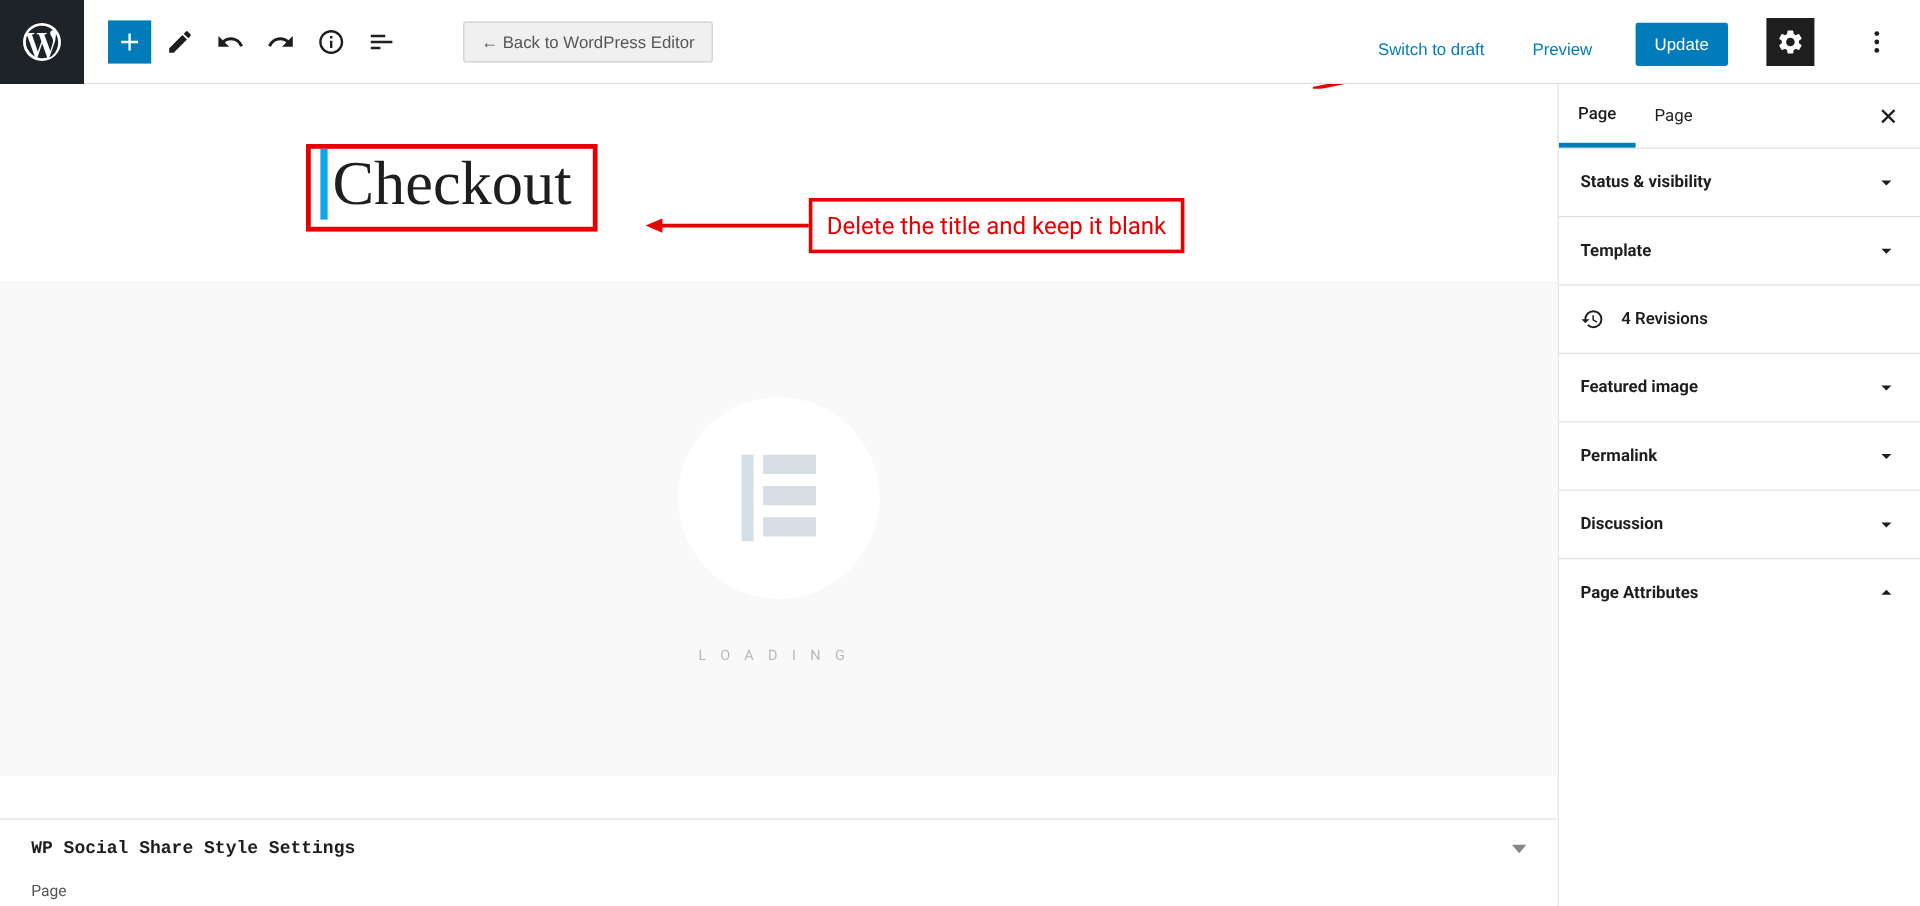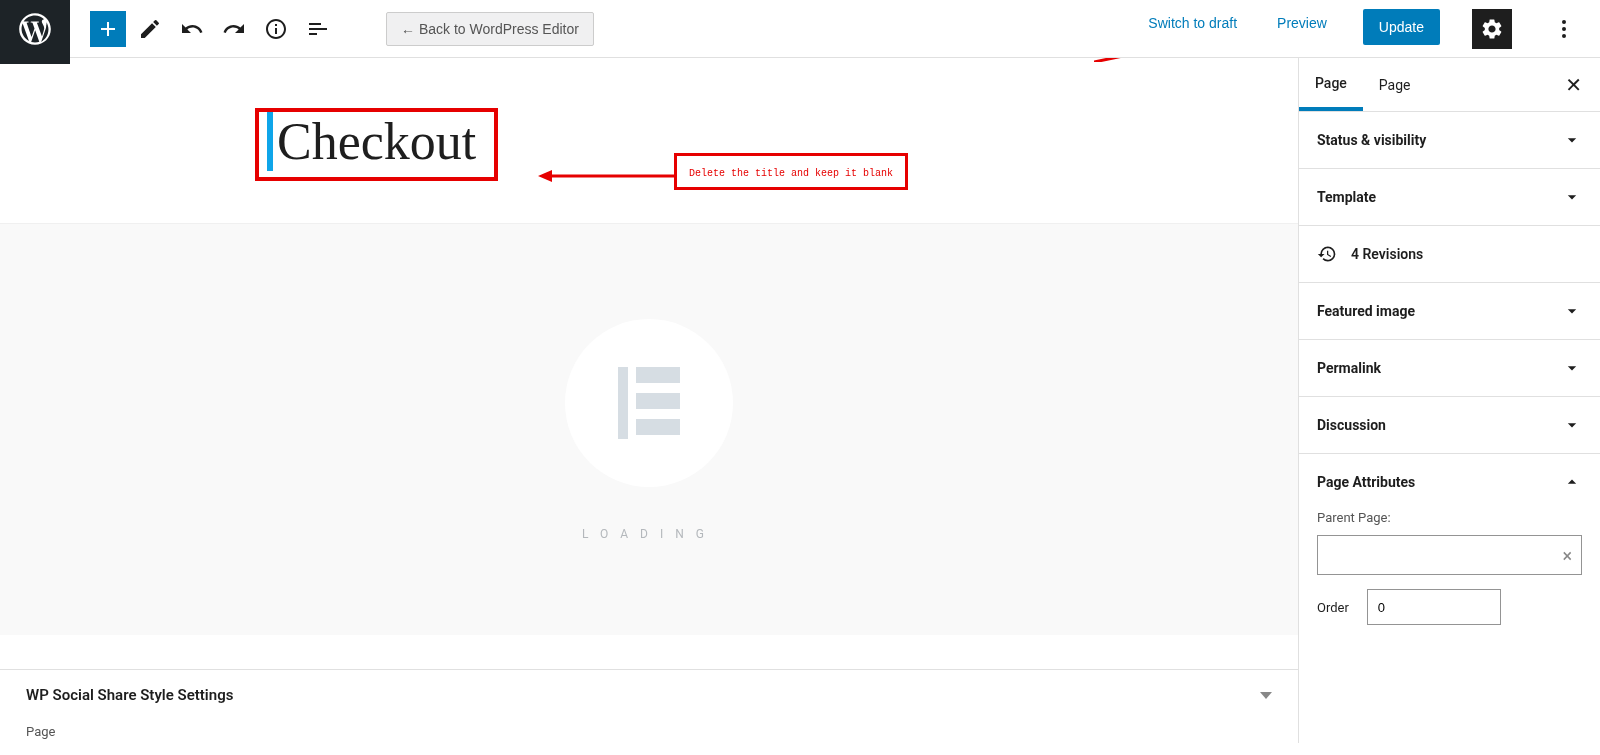--- a/index.html
+++ b/index.html
@@ -1,63 +1,63 @@
 <!DOCTYPE html>
 <html><head>
   <meta charset="utf-8">
   <style>
     * { margin: 0; padding: 0; box-sizing: border-box; }
     body { font-family: -apple-system, BlinkMacSystemFont, "Segoe UI", Roboto, sans-serif; font-size: 13px; color: #1e1e1e; background: #fff; width: 1600px; height: 755px; overflow: hidden; }
     
     
-    .top-toolbar { display: flex; align-items: center; height: 58px; border-bottom: 1px solid #e0e0e0; }
+    .top-toolbar { display: flex; align-items: center; height: 70px; border-bottom: 1px solid #e0e0e0; }
     .wp-logo { width: 70px; height: 70px; background: #1d2327; display: flex; align-items: center; justify-content: center; }
     .wp-logo svg { width: 38px; height: 38px; fill: #fff; }
     .toolbar-left { display: flex; align-items: center; gap: 6px; padding-left: 20px; }
     .add-btn { width: 36px; height: 36px; background: #007cba; display: flex; align-items: center; justify-content: center; cursor: pointer; }
     .add-btn svg { width: 24px; height: 24px; fill: #fff; }
     .icon-btn { width: 36px; height: 36px; background: transparent; border: none; display: flex; align-items: center; justify-content: center; cursor: pointer; }
     .icon-btn svg { width: 24px; height: 24px; fill: #1e1e1e; }
     .back-btn { margin-left: 44px; padding: 8px 14px; background: #f0f0f1; border: 1px solid #ccc; font-size: 14px; color: #555; cursor: pointer; border-radius: 2px; }
-    .toolbar-right { margin-left: auto; display: flex; align-items: flex-start; gap: 32px; padding-right: 16px; }
+    .toolbar-right { margin-left: auto; display: flex; align-items: flex-end; gap: 32px; padding-right: 16px; }
     .link-btn { color: #007cba; font-size: 14px; background: none; border: none; cursor: pointer; padding: 6px 4px; }
     .update-btn { background: #007cba; color: #fff; border: none; padding: 10px 16px; font-size: 14px; cursor: pointer; border-radius: 2px; }
     .settings-btn { width: 40px; height: 40px; background: #1e1e1e; display: flex; align-items: center; justify-content: center; cursor: pointer; }
     .settings-btn svg { width: 24px; height: 24px; fill: #fff; }
     .options-btn { width: 40px; height: 40px; background: transparent; border: none; display: flex; align-items: center; justify-content: center; cursor: pointer; }
     .options-btn svg { width: 24px; height: 24px; fill: #1e1e1e; }
 
     
     .main-layout { display: flex; height: calc(755px - 70px); }
     .editor-area { flex: 1; position: relative; overflow: hidden; }
     .title-area { padding: 50px 0 0 255px; }
     .title-box { border: 4px solid #e60000; padding: 0 18px 6px 8px; display: inline-block; }
     .title-text { font-family: Georgia, "Times New Roman", serif; font-size: 52px; font-weight: 300; color: #1e1e1e; padding-left: 4px; border-left: 6px solid #0ea5e9; }
     
     
     .annotation-box { position: absolute; left: 674px; top: 95px; border: 3px solid #e60000; padding: 8px 12px; background: #fff; }
-    .annotation-text { color: #e60000; font-size: 10px; font-family: Liberation Mono, monospace; }
+    .annotation-text { color: #e60000; font-size: 20px; }
     .arrow { position: absolute; left: 538px; top: 108px; }
     .arrow-line { stroke: #e60000; stroke-width: 3; fill: none; }
     .arrow-head { fill: #e60000; }
     .update-arrow { position: absolute; left: 1094px; top: -66px; z-index: 10; }
 
     
     .loading-area { position: absolute; top: 165px; left: 0; right: 0; height: 412px; background: #f9f9f9; display: flex; flex-direction: column; align-items: center; justify-content: center; border-top: 1px solid #f0f0f0; }
     .loading-circle { width: 168px; height: 168px; border-radius: 50%; background: #fff; display: flex; align-items: center; justify-content: center; margin-bottom: 40px; }
     .loading-icon { display: flex; gap: 8px; }
     .loading-bar-left { width: 10px; height: 72px; background: #d6dde3; }
     .loading-bars-right { display: flex; flex-direction: column; gap: 10px; }
     .loading-bar { width: 44px; height: 16px; background: #d6dde3; }
     .loading-text { letter-spacing: 12px; font-size: 12px; color: #b4b8bc; text-transform: uppercase; }
 
     
     .meta-box { position: absolute; bottom: 0; left: 0; right: 0; background: #fff; border-top: 1px solid #e0e0e0; }
     .meta-header { display: flex; align-items: center; justify-content: space-between; padding: 16px 26px; cursor: pointer; }
-    .meta-title { font-size: 15px; font-weight: 600; }
+    .meta-title { font-size: 15px; font-weight: 600; font-family: Liberation Mono, monospace; }
     .meta-chevron { width: 0; height: 0; border-left: 6px solid transparent; border-right: 6px solid transparent; border-top: 7px solid #888; }
     .meta-footer { padding: 4px 26px; font-size: 13px; color: #555; }
 
     
     .sidebar { width: 302px; border-left: 1px solid #e0e0e0; display: flex; flex-direction: column; overflow-y: auto; }
     .sidebar-tabs { display: flex; align-items: center; height: 54px; border-bottom: 1px solid #e0e0e0; position: relative; }
     .tab { padding: 16px 16px; font-size: 14px; cursor: pointer; }
     .tab.active { font-weight: 500; border-bottom: 4px solid #007cba; margin-bottom: -1px; }
     .close-tab { margin-left: auto; padding: 12px 18px; cursor: pointer; font-size: 20px; line-height: 1; }
     .panel { border-bottom: 1px solid #e0e0e0; }
@@ -256,26 +256,15 @@
 
     <div class="panel" style="border-bottom: none;">
       <div class="panel-header">
         <span class="panel-title">Page Attributes</span>
         <span class="chevron-down chevron-up">
             <svg viewBox="0 0 24 24">
               <path d="M7 10l5 5 5-5z"></path>
             </svg>
           </span>
       </div>
-      <div class="panel-body">
-        <label class="field-label">Parent Page:</label>
-        <div style="position:relative; margin-bottom:14px;">
-          <input class="select-input" style="margin-bottom: 0px;">
-          <span class="select-clear">×</span>
-        </div>
-        <div class="order-row">
-          <span class="order-label">Order</span>
-          <input class="order-input" value="0" style="">
-        </div>
-      </div>
     </div>
   </div>
 </div>
 
 </body></html>

